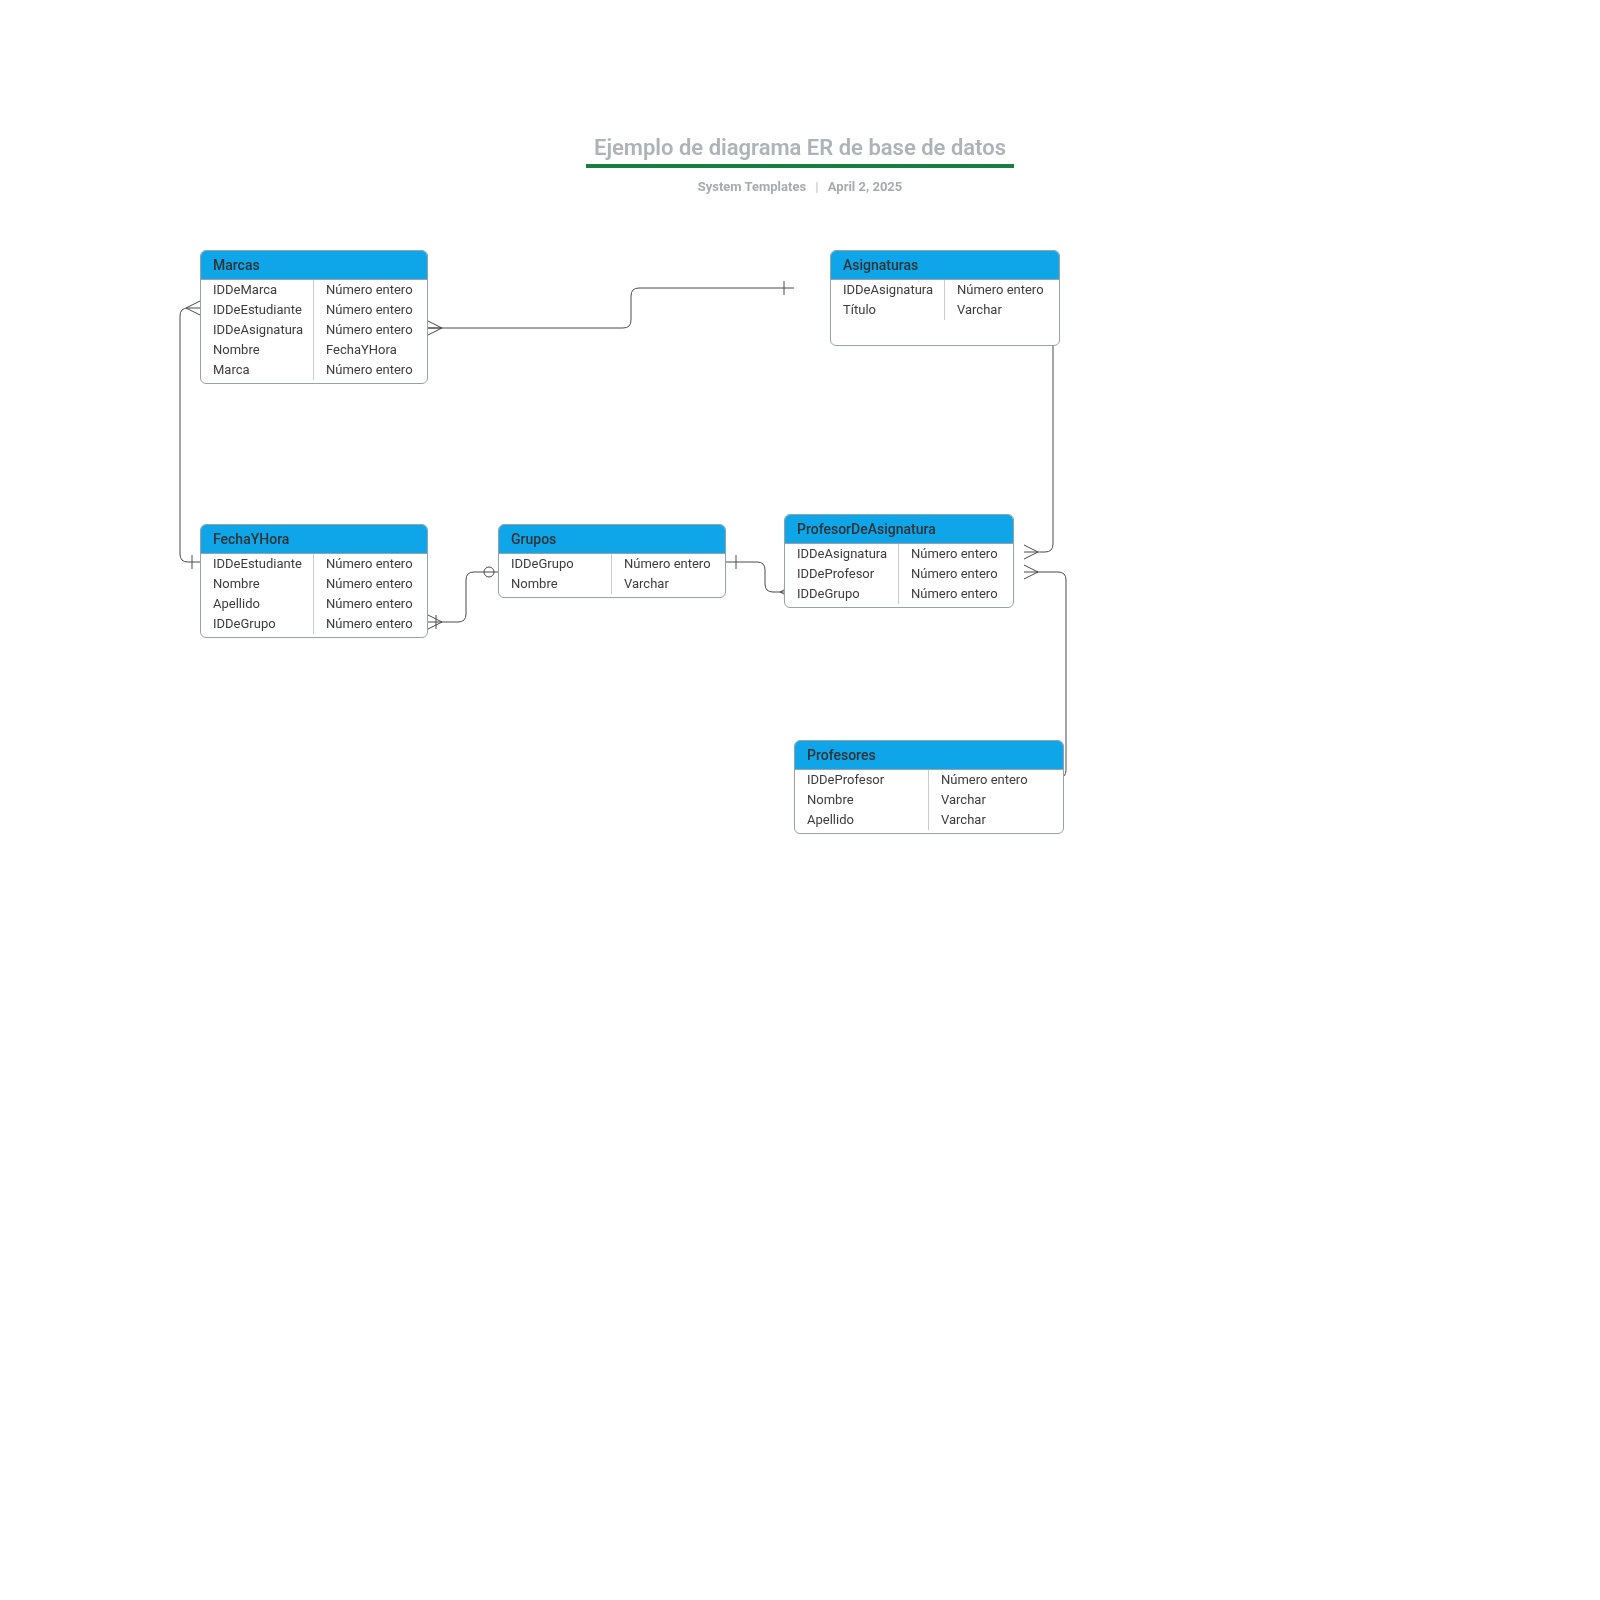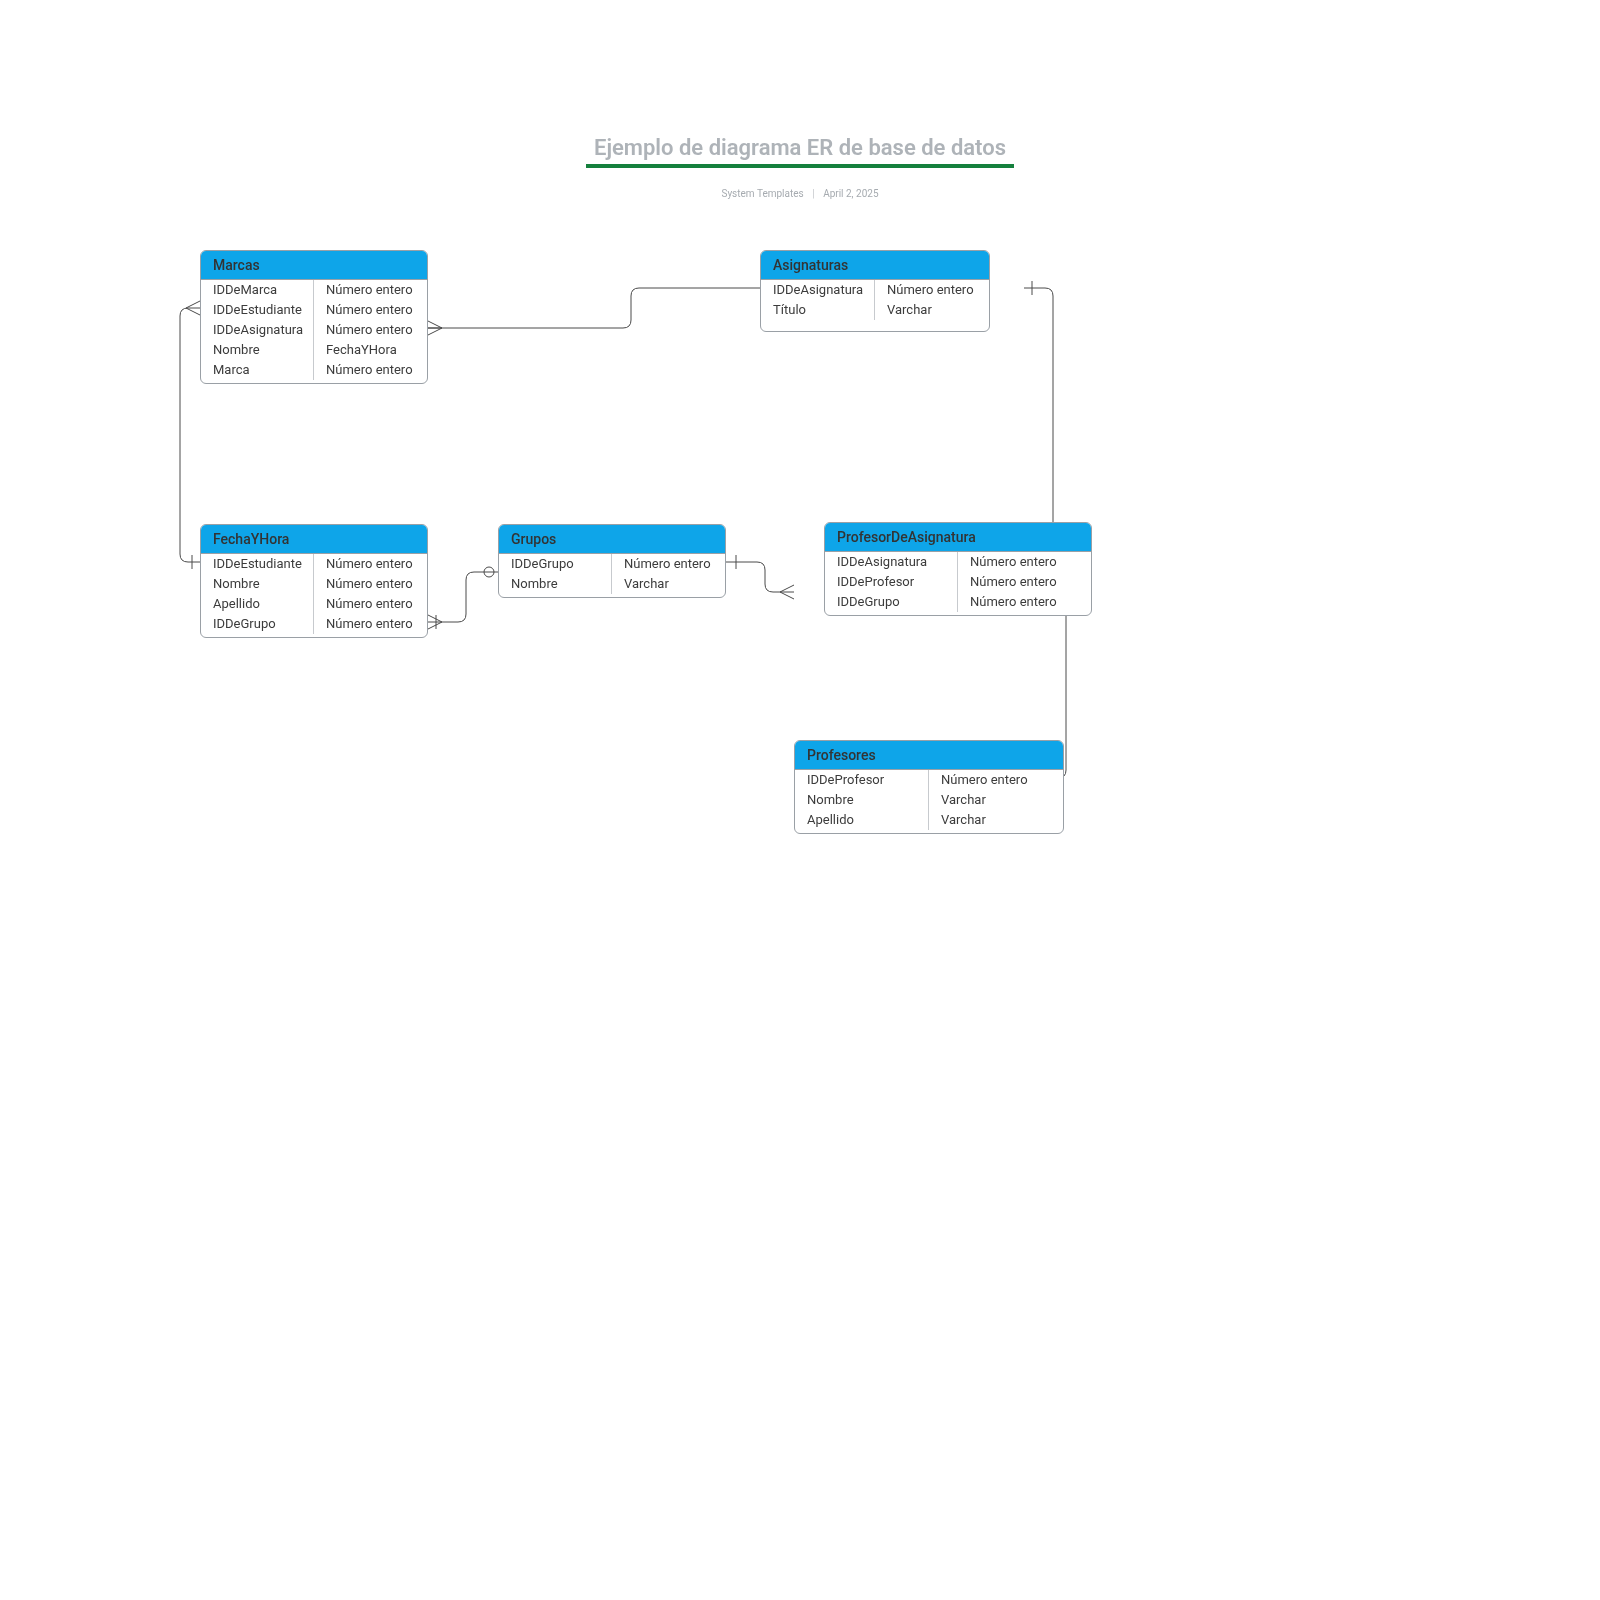--- a/index.html
+++ b/index.html
@@ -19,23 +19,24 @@
   }
   .title {
     display: inline-block;
     font-size: 22px;
     font-weight: 600;
     color: #aeb3b8;
     border-bottom: 4px solid #15803d;
     padding: 0 8px 4px 8px;
   }
   .subheader {
-    margin-top: 20px;
-    font-size: 10px;
+    margin-top: 11px;
+    font-size: 13px;
     color: #a6abb0;
+    font-weight: bold;
   }
   .sub-sep { color: #c5c8cc; padding: 0 6px; }
   .entity {
     position: absolute;
     border: 1px solid #9aa0a6;
     border-radius: 6px;
     background: #ffffff;
     overflow: hidden;
   }
   .entity-header {
@@ -157,21 +158,21 @@
     <div class="entity-row">
         <div class="cell-name">Nombre</div>
         <div class="cell-type">FechaYHora</div>
       </div>
     <div class="entity-row">
         <div class="cell-name">Marca</div>
         <div class="cell-type">Número entero</div>
       </div>
   </div>
 
-  <div class="entity" style="left:760px; top:250px; width:230px; height:82px;">
+  <div class="entity" style="left:830px; top:250px; width:230px; height:96px;">
     <div class="entity-header">Asignaturas</div>
     <div class="entity-row">
         <div class="cell-name">IDDeAsignatura</div>
         <div class="cell-type">Número entero</div>
       </div>
     <div class="entity-row">
         <div class="cell-name">Título</div>
         <div class="cell-type">Varchar</div>
       </div>
   </div>
@@ -201,21 +202,21 @@
     <div class="entity-row">
         <div class="cell-name">IDDeGrupo</div>
         <div class="cell-type">Número entero</div>
       </div>
     <div class="entity-row">
         <div class="cell-name">Nombre</div>
         <div class="cell-type">Varchar</div>
       </div>
   </div>
 
-  <div class="entity" style="left:824px; top:514px; width:268px; height:94px;margin-top:8px;">
+  <div class="entity" style="left:784px; top:514px; width:230px; height:94px;">
     <div class="entity-header">ProfesorDeAsignatura</div>
     <div class="entity-row">
         <div class="cell-name">IDDeAsignatura</div>
         <div class="cell-type">Número entero</div>
       </div>
     <div class="entity-row">
         <div class="cell-name">IDDeProfesor</div>
         <div class="cell-type">Número entero</div>
       </div>
     <div class="entity-row">

